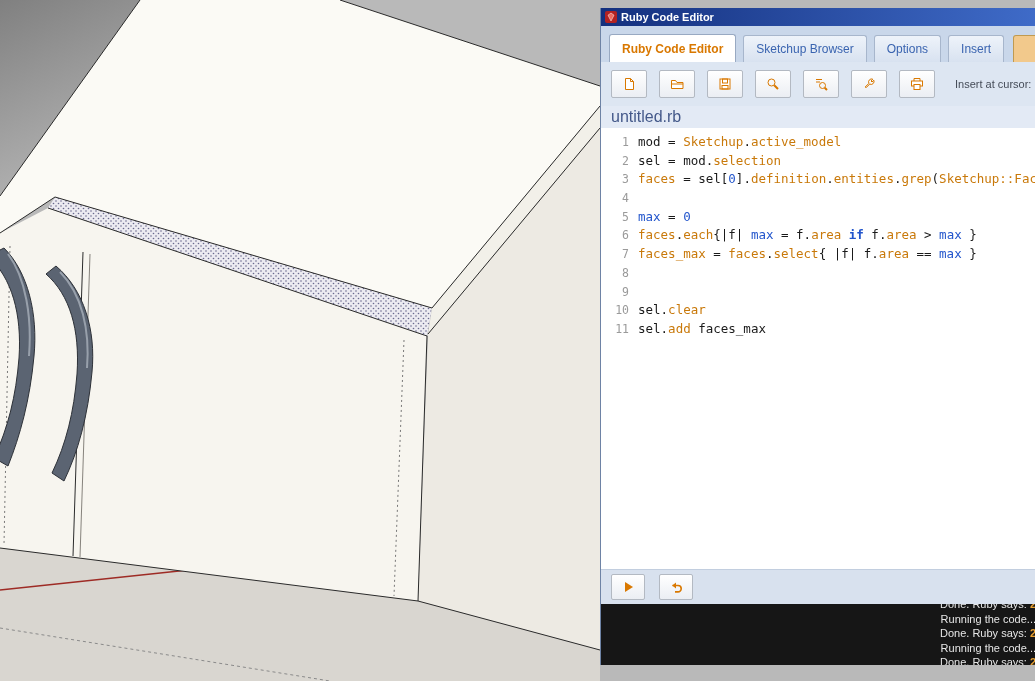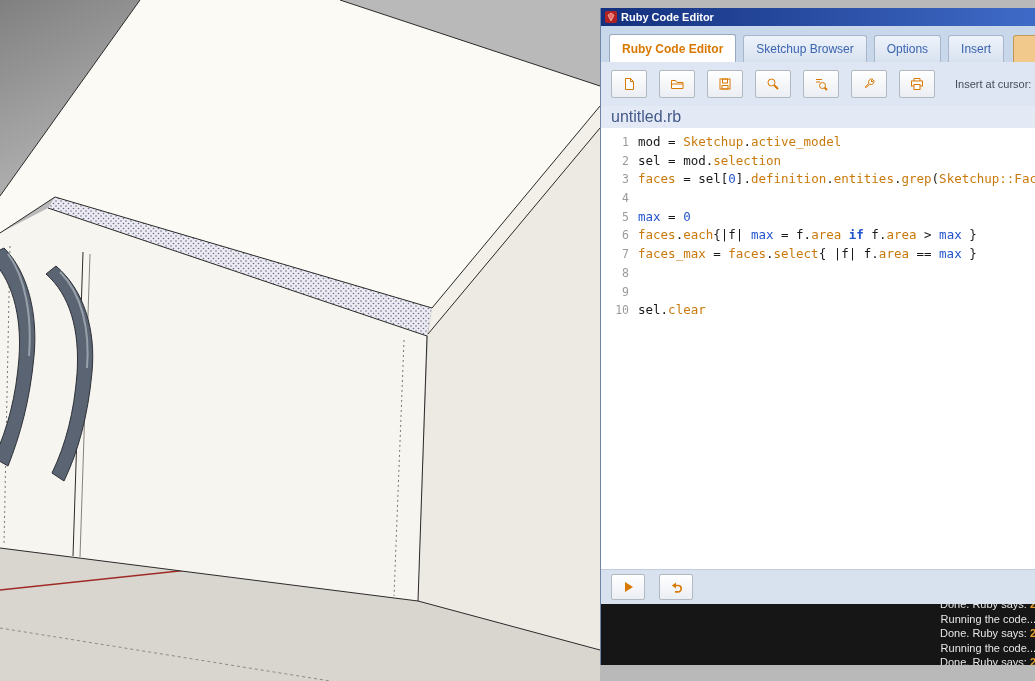--- a/index.html
+++ b/index.html
@@ -228,20 +228,24 @@
             <span class="lt"></span>
           </div>
           <div class="code-line">
             <span class="ln">9</span>
             <span class="lt"></span>
           </div>
           <div class="code-line">
             <span class="ln">10</span>
             <span class="lt"><span class="tk-k0">sel.</span><span class="tk-or">clear</span></span>
           </div>
+          <div class="code-line">
+            <span class="ln">11</span>
+            <span class="lt"><span class="tk-k0">sel.</span><span class="tk-or">add</span><span class="tk-k0"> faces_max</span></span>
+          </div>
         </div>
     </div>
 
     <div class="runbar">
       <div class="rbtn">
         <svg viewBox="0 0 16 16">
           <polygon points="5,3 13,8 5,13" fill="currentColor"></polygon>
         </svg>
       </div>
       <div class="rbtn">

